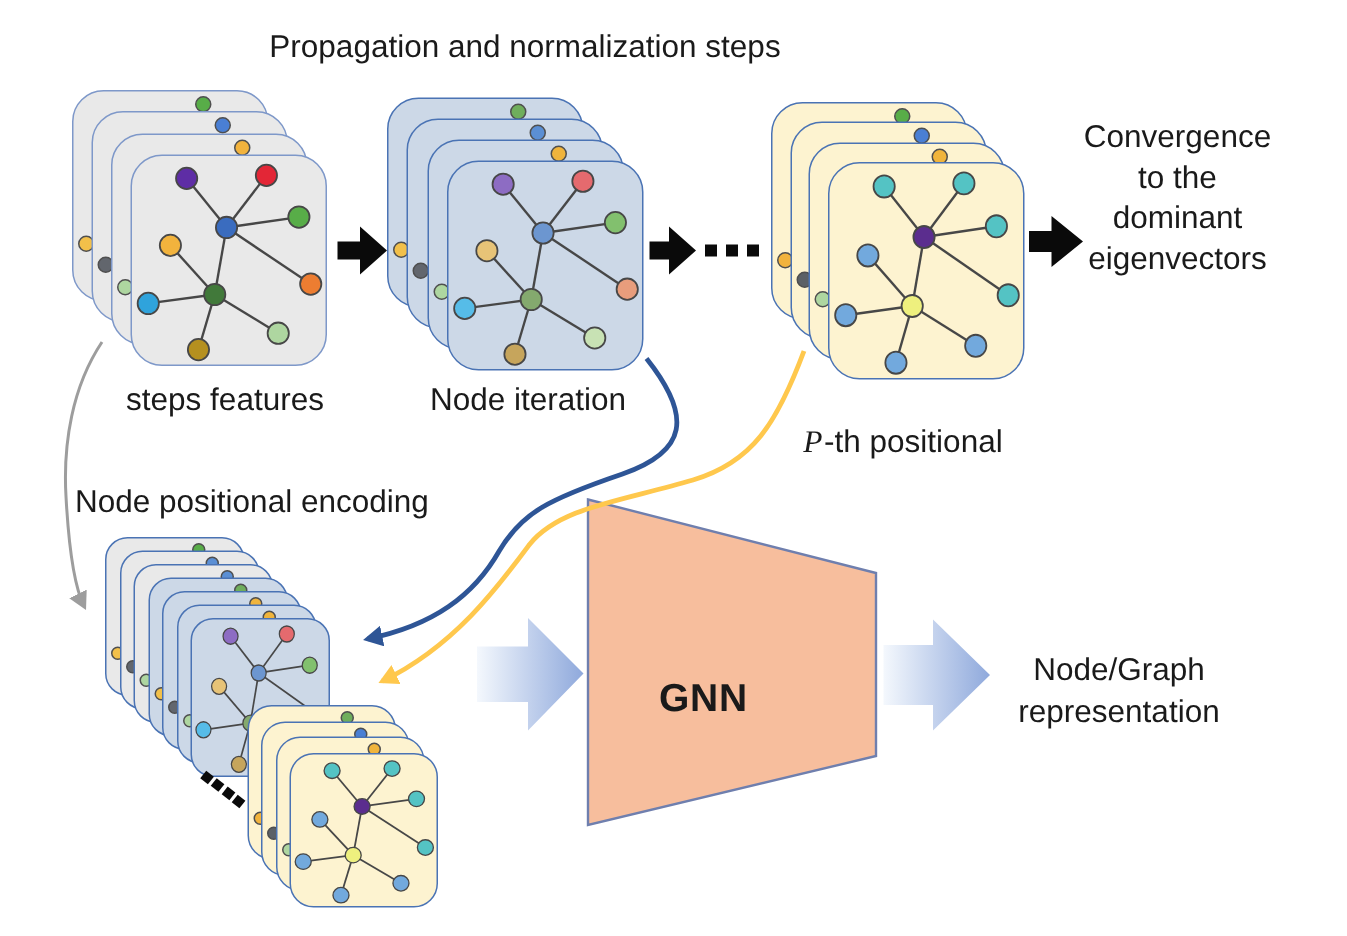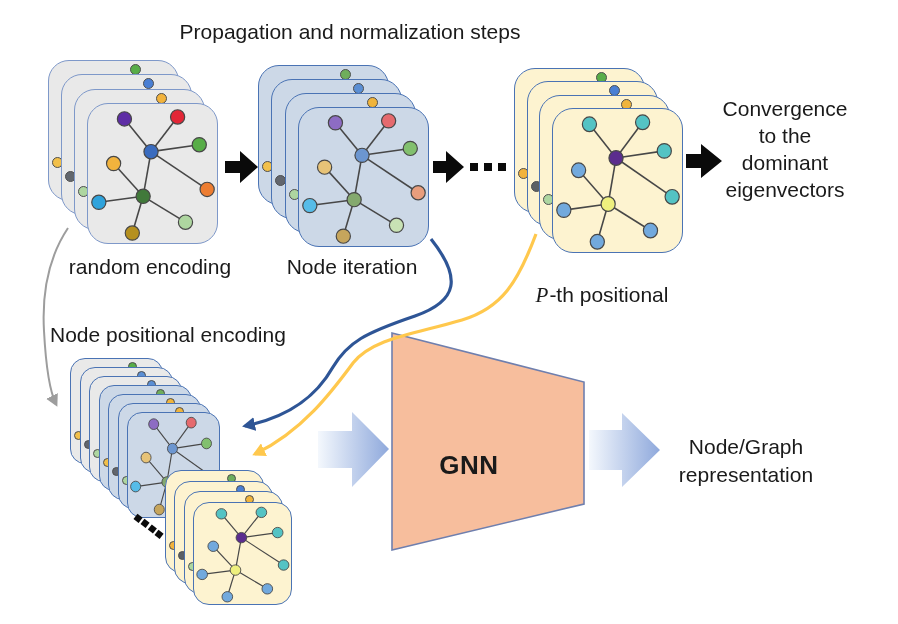--- a/index.html
+++ b/index.html
@@ -253,29 +253,29 @@
     <path d="M 536,234 C 518,282 502,308 462,320 C 415,334 373,338 353,363 C 333,390 303,431 255,454" style="stroke:var(--yellow-curve)" stroke-width="3.2" fill="none" marker-end="url(#mYellow)"></path>
 
     <polygon points="318,431 352,431 352,412 389,449 352,487 352,468 318,468" fill="url(#gradArrow)"></polygon>
 
     <polygon points="589,430 622,430 622,413 660,450 622,487 622,470 589,470" fill="url(#gradArrow)"></polygon>
   </svg>
 
   <div class="label-layer">
     <div class="lbl" style="left:130px;top:18px;width:440px;">Propagation and normalization steps</div>
 
-    <div class="lbl" style="left:55px;top:253px;width:190px;">random encoding</div>
+    <div class="lbl" style="left:55px;top:253px;width:190px;">steps features</div>
 
     <div class="lbl" style="left:273px;top:253px;width:158px;">Node iteration</div>
 
     <div class="lbl" style="left:518px;top:254px;width:168px;">
       <span class="p-italic">P</span><span>-th positional</span>
     </div>
 
-    <div class="lbl" style="left:714px;top:95px;width:142px;">Convergence to the dominant eigenvectors</div>
+    <div class="lbl" style="left:714px;top:78px;width:142px;">Convergence to the dominant eigenvectors</div>
 
     <div class="lbl lbl-left" style="left:50px;top:321px;">Node positional encoding</div>
 
     <div class="lbl gnn-lbl" style="left:400px;top:424px;width:138px;margin-top:28px;">GNN</div>
 
     <div class="lbl" style="left:658px;top:423px;width:176px;line-height:28px;margin-top:10px;">Node/Graph representation</div>
   </div>
 </div>
 
 </body></html>

